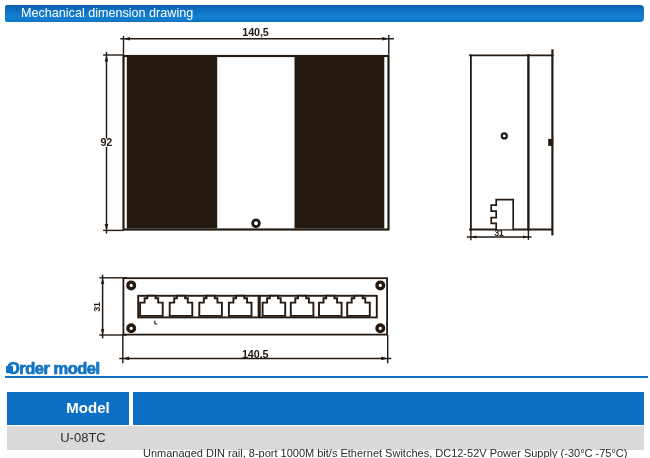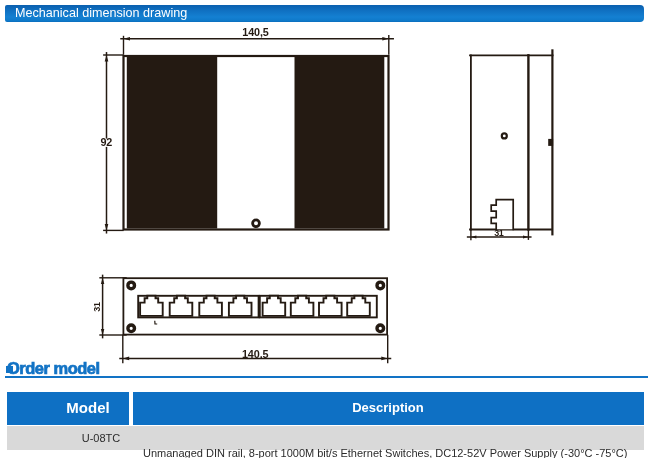--- a/index.html
+++ b/index.html
@@ -1,34 +1,34 @@
 <!DOCTYPE html>
 <html><head>
 <meta charset="utf-8">
 <style>
   html,body{margin:0;padding:0;background:#fff;}
   body{width:650px;height:458px;font-family:"Liberation Sans",sans-serif;transform:translateZ(0);}
   .page{position:relative;width:650px;height:458px;background:#fff;overflow:hidden;}
   .banner{position:absolute;left:5px;top:4.5px;width:639px;height:17.2px;
     background:linear-gradient(180deg,#0a5fae 0%,#0f6fc0 30%,#1480d2 70%,#0e79c9 92%,#0b6cbd 100%);
     border-radius:2px 4px 4px 2px;color:#fff;font-size:12.6px;line-height:17.4px;
-    padding-left:10px;box-sizing:border-box;}
+    padding-left:16px;box-sizing:border-box;}
   .ohead{position:absolute;left:7px;top:359.3px;color:#1273c5;font-weight:bold;
     font-size:16.5px;letter-spacing:-0.5px;-webkit-text-stroke:0.7px #1273c5;}
   .osq{position:absolute;left:6.4px;top:366.4px;width:6.8px;height:6.8px;background:#1273c5;}
   .oline{position:absolute;left:5px;top:376px;width:643px;height:1.8px;background:#1273c5;}
   .thead{position:absolute;left:7px;top:392.4px;width:637px;height:32.2px;background:#0e70c4;}
   .thsep{position:absolute;left:129.3px;top:392.4px;width:3.4px;height:58.2px;background:#fff;}
   .thmodel{position:absolute;left:43px;top:392.4px;width:90px;height:32.2px;line-height:32.2px;
     text-align:center;color:#fff;font-weight:bold;font-size:15px;}
   .thdesc{position:absolute;left:132px;top:392.4px;width:512px;height:32.2px;line-height:32.2px;
     text-align:center;color:#fff;font-weight:bold;font-size:13px;}
   .trow{position:absolute;left:7px;top:425.8px;width:637px;height:24.7px;background:#d9d9d9;}
-  .trmodel{position:absolute;left:56px;top:425.8px;width:90px;height:21px;line-height:24.7px;
-    text-align:center;color:#2b2b2b;font-size:11px;}
+  .trmodel{position:absolute;left:38px;top:425.8px;width:90px;height:21px;line-height:24.7px;
+    text-align:center;color:#2b2b2b;font-size:13px;}
   .trdesc{position:absolute;left:143px;top:425.8px;width:500px;height:24.7px;line-height:24.7px;
     color:#2b2b2b;font-size:11px;margin-top:15px;}
   svg text{font-family:"Liberation Sans",sans-serif;font-weight:bold;fill:#241a12;}
 </style>
 </head>
 <body>
 <div class="page">
 
 <div class="banner">Mechanical dimension drawing</div>
 
@@ -143,20 +143,19 @@
 <div class="ohead">Order model</div>
 
 <div class="oline"></div>
 
 <div class="thead"></div>
 
 <div class="thsep"></div>
 
 <div class="thmodel">Model</div>
 
-<div class="thdesc">Description</div>
 
 <div class="trow"></div>
 
 <div class="trmodel">U-08TC</div>
 
 <div class="trdesc">Unmanaged DIN rail, 8-port 1000M bit/s Ethernet Switches, DC12-52V Power Supply (-30°C -75°C)</div>
 </div>
 
 </body></html>

